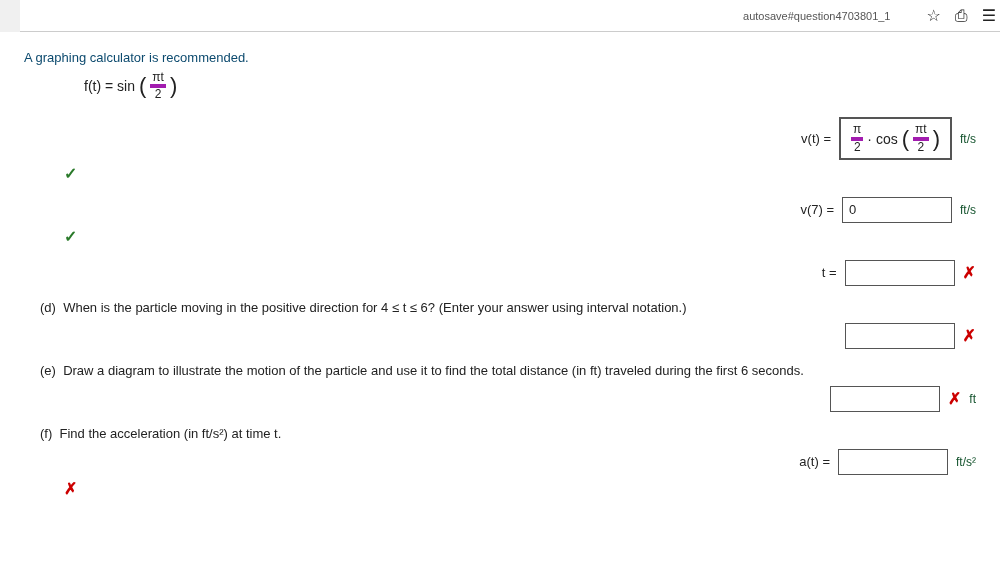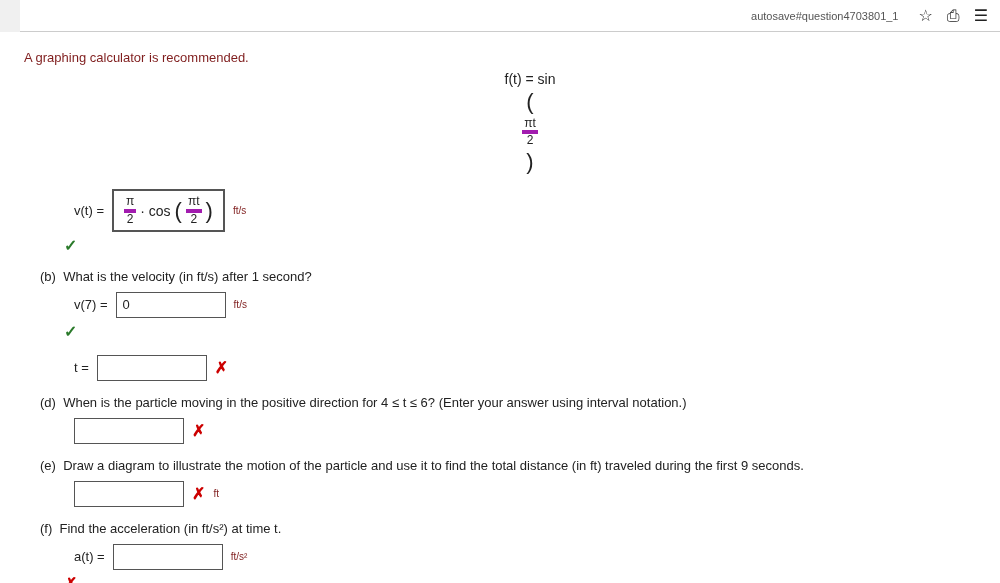--- a/index.html
+++ b/index.html
@@ -12,21 +12,22 @@
       min-height: 583px;
       overflow-x: hidden;
     }
     .top-bar {
       background: #fff;
       border-bottom: 1px solid #ccc;
       height: 32px;
       display: flex;
       align-items: center;
       justify-content: flex-end;
-      padding: 0 12px;
+      padding: 0 4px;
+      gap: 16px;
       margin-left: 20px;
     }
     .top-bar-icons {
       display: flex;
       align-items: center;
       gap: 14px;
     }
     .url-bar {
       font-size: 11px;
       color: #555;
@@ -39,36 +40,35 @@
     }
     .main-content {
       background: #fff;
       margin: 0;
       padding: 18px 24px 24px 24px;
       min-height: 551px;
     }
     .intro-text {
       font-size: 13px;
       margin-bottom: 6px;
-      color: #7f1d1d;
+      color: #0c4a6e;
     }
     .problem-statement {
       font-size: 13px;
       margin-bottom: 14px;
       color: #222;
       line-height: 1.5;
     }
     .f-formula {
       display: flex;
       align-items: center;
       gap: 4px;
       margin-left: 60px;
       margin-bottom: 16px;
       font-size: 14px;
-      flex-direction: column;
     }
     .frac {
       display: inline-flex;
       flex-direction: column;
       align-items: center;
       vertical-align: middle;
       line-height: 1.1;
     }
     .frac .num {
       border-bottom: 4px solid #a21caf;
@@ -76,23 +76,24 @@
       font-size: 12px;
     }
     .frac .den {
       padding: 0 2px;
       font-size: 12px;
     }
     .part-row {
       display: flex;
       align-items: center;
       gap: 8px;
-      margin-left: 50px;
+      margin-left: 24px;
       margin-bottom: 4px;
       flex-wrap: wrap;
+      justify-content: flex-end;
     }
     .answer-box {
       border: 1px solid #555;
       min-width: 110px;
       height: 26px;
       display: inline-flex;
       align-items: center;
       padding: 0 6px;
       background: #fff;
       font-size: 13px;
@@ -104,22 +105,22 @@
       color: #2a7a2a;
       font-size: 16px;
       font-weight: bold;
     }
     .x-mark {
       color: #c00;
       font-size: 16px;
       font-weight: bold;
     }
     .unit-label {
-      font-size: 10px;
-      color: #7f1d1d;
+      font-size: 12px;
+      color: #14532d;
     }
     .part-section {
       margin-bottom: 14px;
     }
     .paren-big {
       font-size: 22px;
       line-height: 1;
     }
     .formula-box {
       border: 2px solid #555;
@@ -184,24 +185,20 @@
         <span class="paren-big">)</span>
       </div>
       <span class="unit-label">ft/s</span>
     </div>
     <div style="margin-left:40px;">
       <span class="check-mark">✓</span>
     </div>
   </div>
 
   <div class="part-section">
-    <div class="part-question indented">
-      <span>(b)</span>&nbsp;
-      <span>What is the velocity (in ft/s) after 1 second?</span>
-    </div>
     <div class="part-row">
       <span>v(7) =</span>
       <div class="answer-box filled">
         <span>0</span>
       </div>
       <span class="unit-label">ft/s</span>
     </div>
     <div style="margin-left:40px;">
       <span class="check-mark">✓</span>
     </div>
@@ -226,21 +223,21 @@
       <div class="answer-box">
         <span></span>
       </div>
       <span class="x-mark">✗</span>
     </div>
   </div>
 
   <div class="part-section">
     <div class="part-question indented">
       <span>(e)</span>&nbsp;
-      <span>Draw a diagram to illustrate the motion of the particle and use it to find the total distance (in ft) traveled during the first 9 seconds.</span>
+      <span>Draw a diagram to illustrate the motion of the particle and use it to find the total distance (in ft) traveled during the first 6 seconds.</span>
     </div>
     <div class="part-row">
       <div class="answer-box">
         <span></span>
       </div>
       <span class="x-mark">✗</span>
       <span class="unit-label">ft</span>
     </div>
   </div>
 

